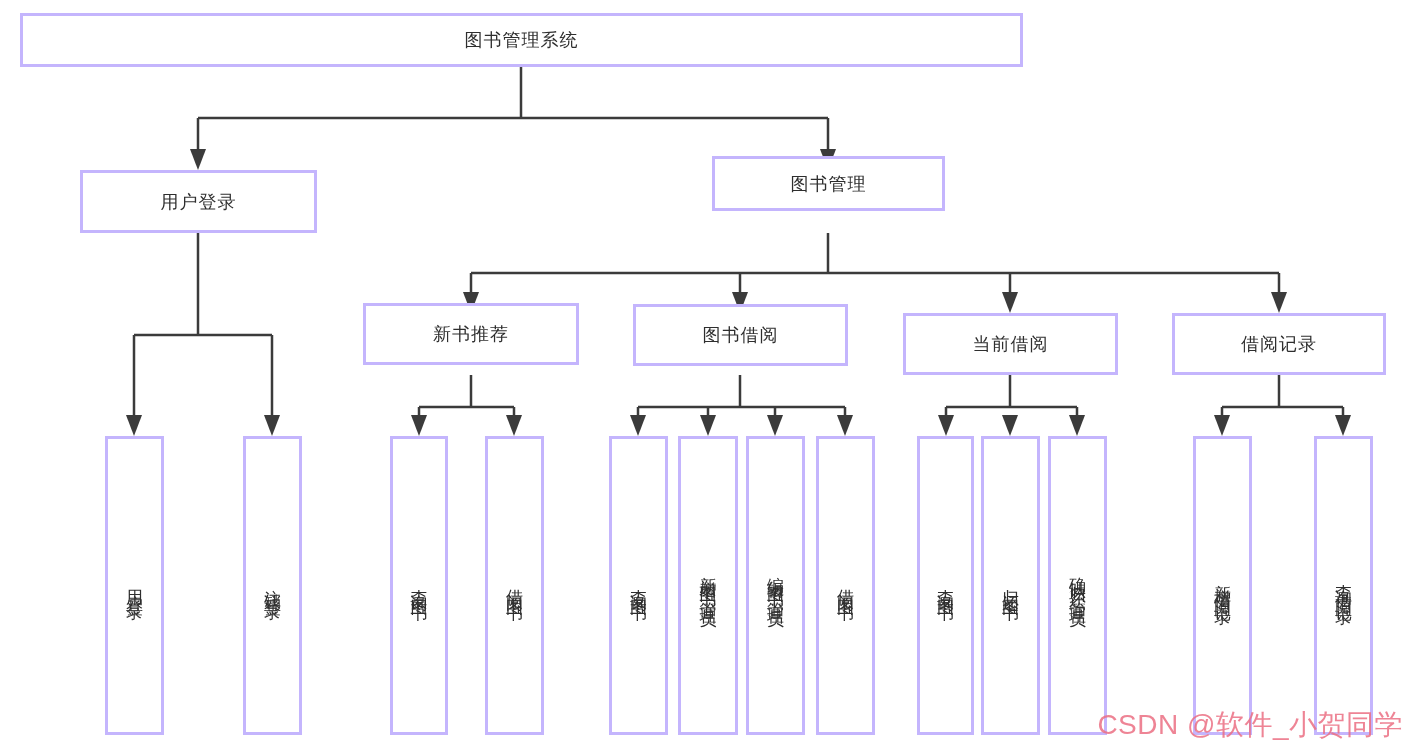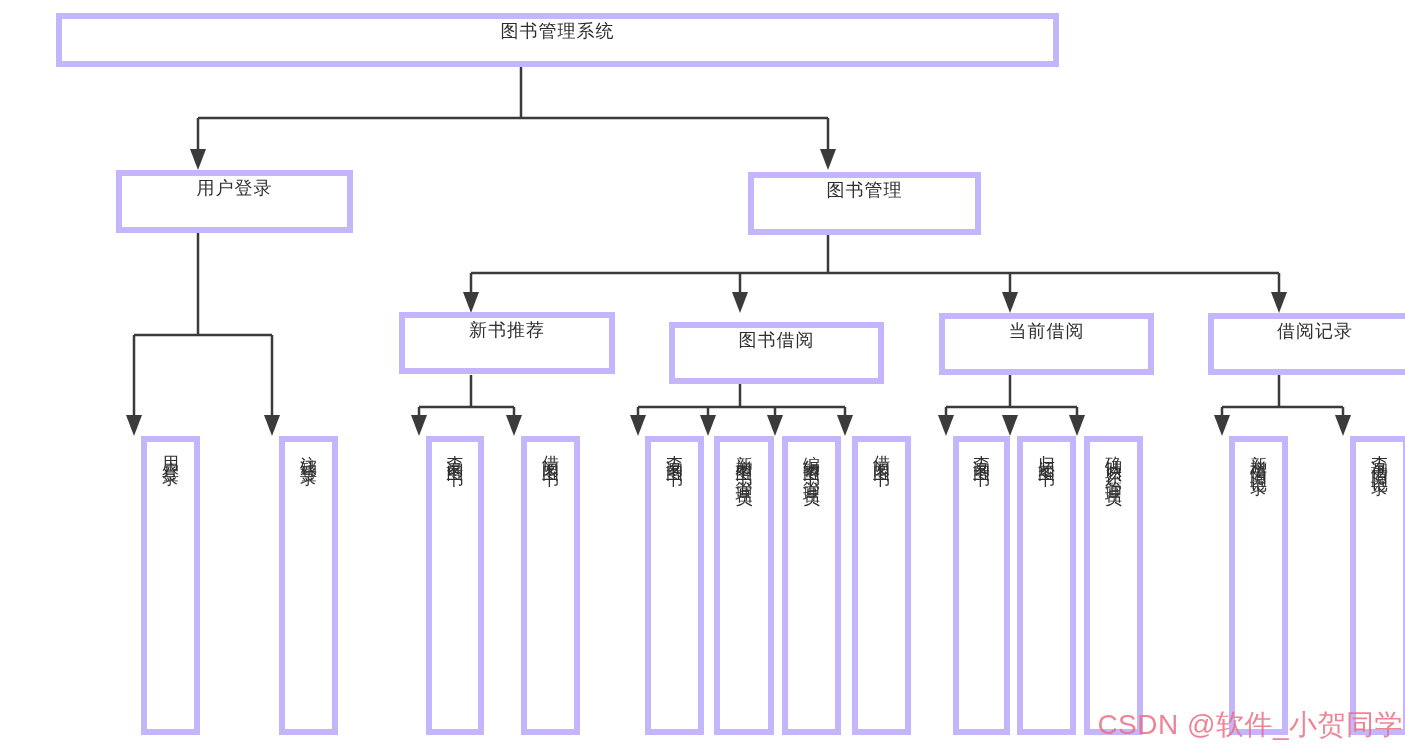--- a/index.html
+++ b/index.html
@@ -13,27 +13,27 @@
   }
   .connector-svg {
     position: absolute;
     left: 0; top: 0;
     width: 1405px; height: 747px;
     z-index: 1;
   }
   .node {
     position: absolute;
     background: #ffffff;
-    border: 6px solid #c4b5fd;
+    border: 3px solid #c4b5fd;
     box-sizing: border-box;
     display: flex;
+    align-items: center;
     justify-content: center;
     color: #2e2e2e;
     z-index: 2;
-    margin-left: 36px;
   }
   .node .lbl {
     font-size: 18px;
     letter-spacing: 1px;
     white-space: nowrap;
   }
   .leaf .lbl {
     writing-mode: vertical-rl;
     text-orientation: mixed;
     font-size: 17px;
@@ -125,28 +125,28 @@
     </g>
   </svg>
 
   <div class="node" style="left:20px; top:13px; width:1003px; height:54px;">
     <span class="lbl">图书管理系统</span>
   </div>
 
   <div class="node" style="left:80px; top:170px; width:237px; height:63px;">
     <span class="lbl">用户登录</span>
   </div>
-  <div class="node" style="left:712px; top:172px; width:233px; height:63px;">
+  <div class="node" style="left:712px; top:156px; width:233px; height:55px;">
     <span class="lbl">图书管理</span>
   </div>
 
-  <div class="node" style="left:363px; top:312px; width:216px; height:62px;">
+  <div class="node" style="left:363px; top:303px; width:216px; height:62px;">
     <span class="lbl">新书推荐</span>
   </div>
-  <div class="node" style="left:633px; top:322px; width:215px; height:62px;">
+  <div class="node" style="left:633px; top:304px; width:215px; height:62px;">
     <span class="lbl">图书借阅</span>
   </div>
   <div class="node" style="left:1172px; top:313px; width:214px; height:62px;">
     <span class="lbl">借阅记录</span>
   </div>
   <div class="node" style="left:903px; top:313px; width:215px; height:62px;">
     <span class="lbl">当前借阅</span>
   </div>
 
   <div class="node leaf" style="left:105px; top:436px; width:59px; height:299px;">

